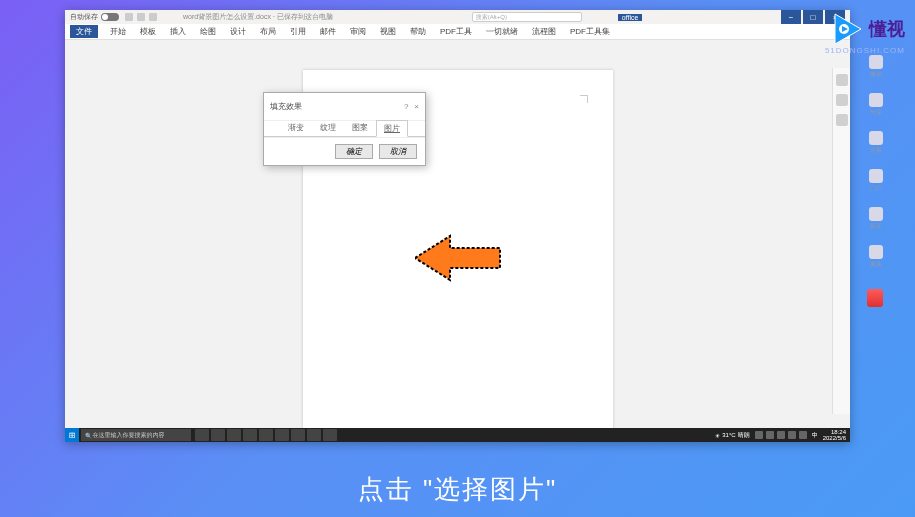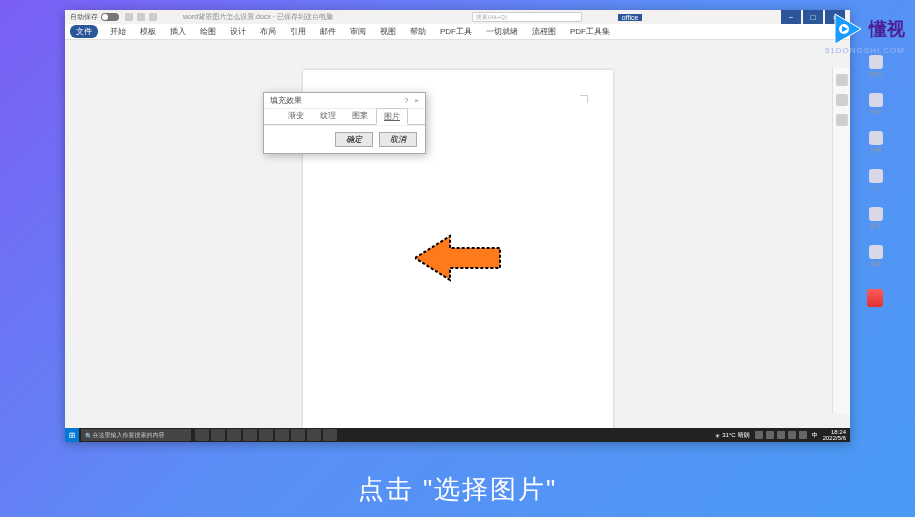--- a/index.html
+++ b/index.html
@@ -16,39 +16,39 @@
 .word-topbar .doc-title { flex: 0 0 auto; margin-left: 20px; color: #888; }
 .word-topbar .search { margin-left: auto; margin-right: 30px; width: 110px; height: 10px; background: #fff; border: 1px solid #ccc; border-radius: 2px; font-size: 6px; padding: 0 3px; color: #aaa; }
 .word-topbar .winctrl { display: flex; gap: 2px; margin-left: auto; }
 .word-topbar .winctrl span { width: 20px; height: 14px; display: flex; align-items: center; justify-content: center; font-size: 8px; }
 .word-topbar .winctrl .close { background: #2b579a; color: #fff; }
 .word-topbar .winctrl .max { background: #2b579a; color: #fff; }
 .word-topbar .winctrl .min { background: #2b579a; color: #fff; }
 .word-topbar .office-label { background: #2b579a; color: #fff; padding: 0 4px; font-size: 7px; }
 
 .ribbon { height: 16px; background: #fff; border-bottom: 1px solid #e1dfdd; display: flex; align-items: center; font-size: 8px; color: #444; padding: 0 5px; gap: 10px; }
-.ribbon .tab { padding: 0 2px; border-radius: 6px; }
+.ribbon .tab { padding: 0 2px; }
 .ribbon .tab.file { background: #2b579a; color: #fff; padding: 1px 6px; }
 
 .word-canvas { flex: 1; background: #f2f2f2; position: relative; overflow: hidden; }
 .page { position: absolute; top: 30px; left: 50%; transform: translateX(-50%); width: 310px; height: 400px; background: #fff; box-shadow: 0 0 3px rgba(0,0,0,0.2); }
 .page .corner { position: absolute; width: 8px; height: 8px; border: 1px solid #ccc; }
 .page .corner.tl { top: 25px; left: 25px; border-right: none; border-bottom: none; }
 .page .corner.tr { top: 25px; right: 25px; border-left: none; border-bottom: none; }
 
 .status-bar { height: 14px; background: #f3f2f1; border-top: 1px solid #e1dfdd; display: flex; align-items: center; font-size: 7px; color: #666; padding: 0 6px; gap: 8px; }
 .status-bar .right { margin-left: auto; display: flex; gap: 6px; align-items: center; }
 .status-bar .viewicons { display: flex; gap: 1px; }
 .status-bar .viewicons span { width: 10px; height: 10px; background: #ddd; }
 .status-bar .slider { width: 50px; height: 2px; background: #ccc; position: relative; }
 .status-bar .slider::after { content: ''; position: absolute; left: 50%; top: -2px; width: 2px; height: 6px; background: #888; }
 
 
 .dialog { position: absolute; top: 52px; left: 198px; width: 163px; background: #fff; border: 1px solid #aaa; box-shadow: 2px 2px 8px rgba(0,0,0,0.25); font-size: 8px; color: #444; }
-.dialog .dtitle { height: 16px; display: flex; align-items: center; padding: 0 6px; justify-content: space-between; border-bottom: 1px solid #eee; gap: 8px; }
+.dialog .dtitle { height: 28px; display: flex; align-items: center; padding: 0 6px; justify-content: space-between; border-bottom: 1px solid #eee; gap: 8px; }
 .dialog .dtitle .dctrl { display: flex; gap: 6px; font-size: 8px; color: #888; }
 .dialog .dtabs { height: 16px; display: flex; align-items: flex-end; padding: 0 16px; gap: 0; border-bottom: 1px solid #ccc; }
 .dialog .dtab { padding: 2px 7px; font-size: 8px; color: #666; border: 1px solid transparent; }
 .dialog .dtab.active { border: 1px solid #ccc; border-bottom: 1px solid #fff; margin-bottom: -1px; background: #fff; text-decoration: underline; }
 .dialog .dbody { padding: 6px 8px; }
 .dialog .label { font-size: 8px; margin-bottom: 3px; }
 .dialog .picbox { width: 120px; height: 62px; border: 1px solid #bbb; background: #fff; margin-bottom: 6px; }
 .dialog .txtbox { width: 145px; height: 12px; border: 1px solid #bbb; background: #fff; margin-bottom: 3px; }
 .dialog .selbtn { width: 50px; height: 14px; border: 1px solid #aaa; background: #e1e1e1; font-size: 7px; display: flex; align-items: center; justify-content: center; margin-left: 52px; margin-bottom: 8px; }
 .dialog .chkrow { display: flex; align-items: center; gap: 4px; font-size: 7px; margin-bottom: 6px; color: #888; }

